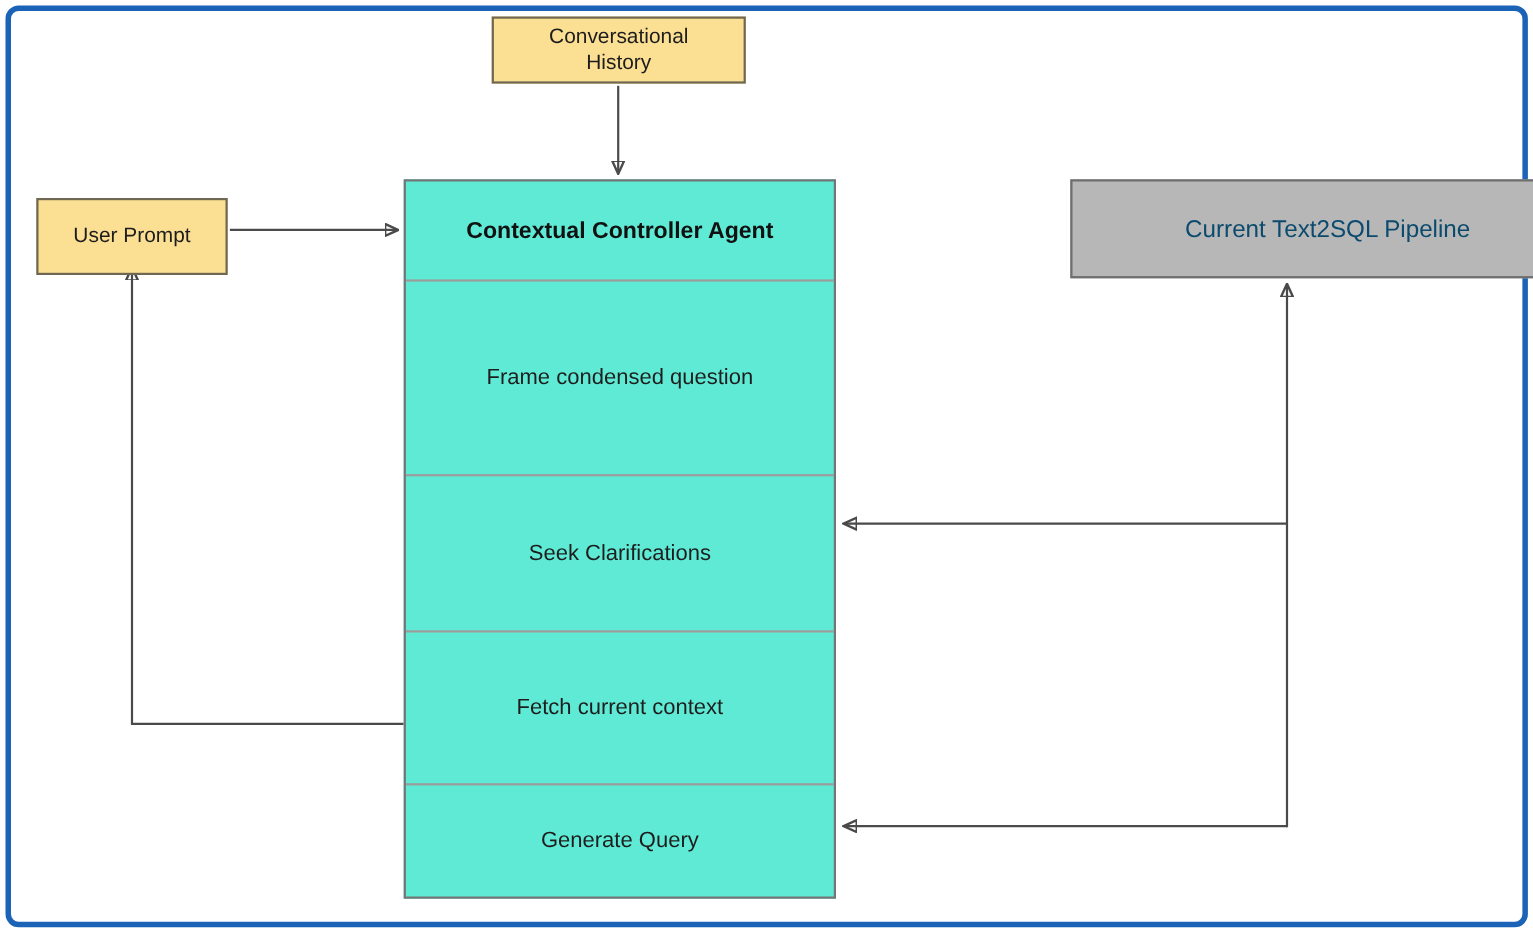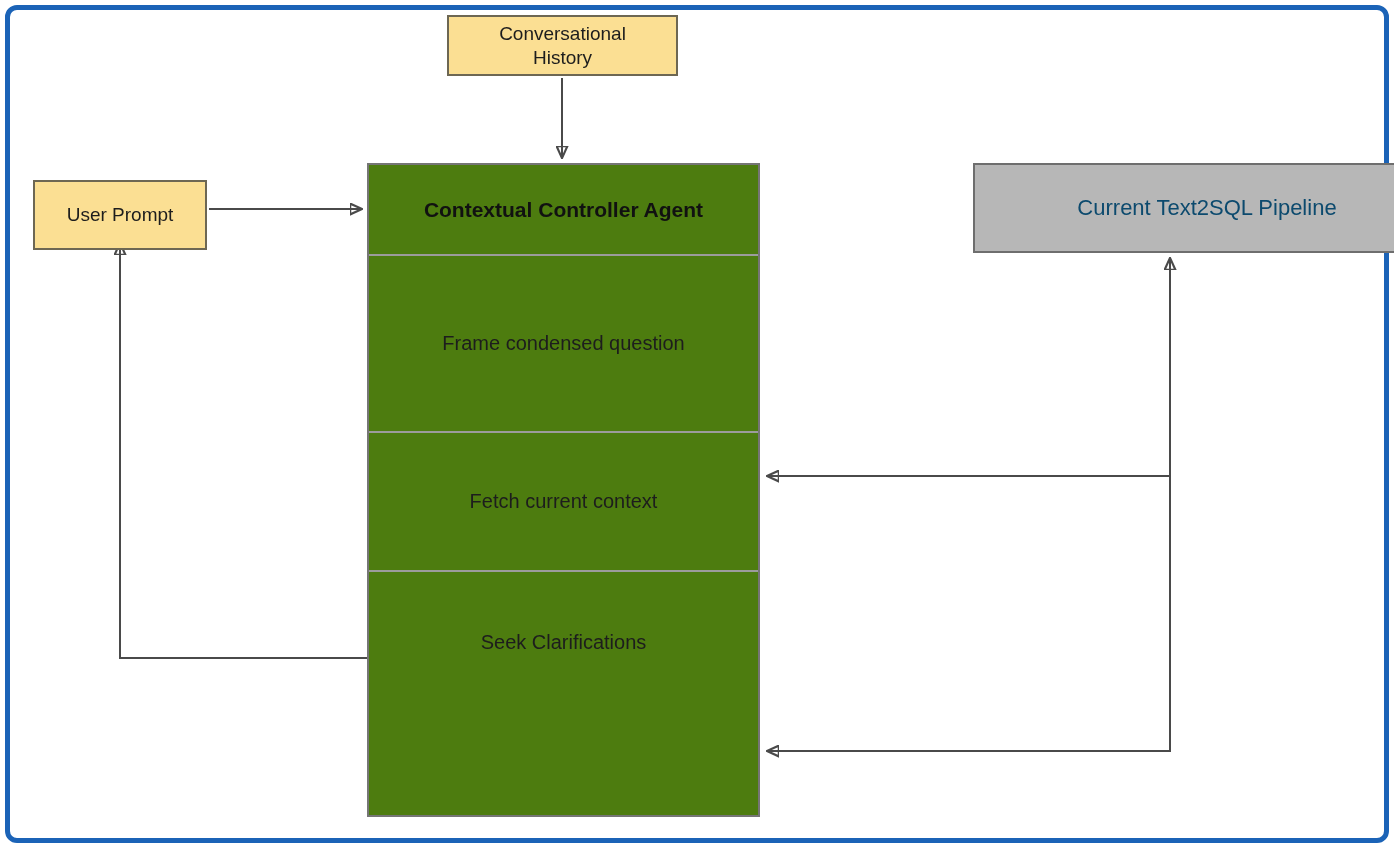--- a/index.html
+++ b/index.html
@@ -45,21 +45,21 @@
     background: #b7b7b7;
     border: 2px solid #6e6e6e;
     font-size: 22px;
     color: #0c4a6e;
   }
   #agent {
     position: absolute;
     left: 367px; top: 163px; width: 393px; height: 654px;
     box-sizing: border-box;
     border: 2px solid #757575;
-    background: #4d7c0f;
+    background: #5eead4;
     display: flex;
     flex-direction: column;
   }
   .agent-header {
     box-sizing: border-box;
     height: 89px;
     display: flex;
     align-items: center;
     justify-content: center;
     font-weight: bold;
@@ -120,24 +120,27 @@
     <span class="label">User Prompt</span>
   </div>
 
   <div id="agent">
     <div class="agent-header">
       <span>Contextual Controller Agent</span>
     </div>
     <div id="row-frame" class="agent-row">
       <span>Frame condensed question</span>
     </div>
+    <div id="row-clarify" class="agent-row">
+      <span>Seek Clarifications</span>
+    </div>
     <div id="row-fetch" class="agent-row">
       <span>Fetch current context</span>
     </div>
-    <div id="row-clarify" class="agent-row">
-      <span>Seek Clarifications</span>
+    <div id="row-generate" class="agent-row">
+      <span>Generate Query</span>
     </div>
   </div>
 
   <div id="pipeline" class="node">
     <span class="label">Current Text2SQL Pipeline</span>
   </div>
 </div>
 
 </body></html>

